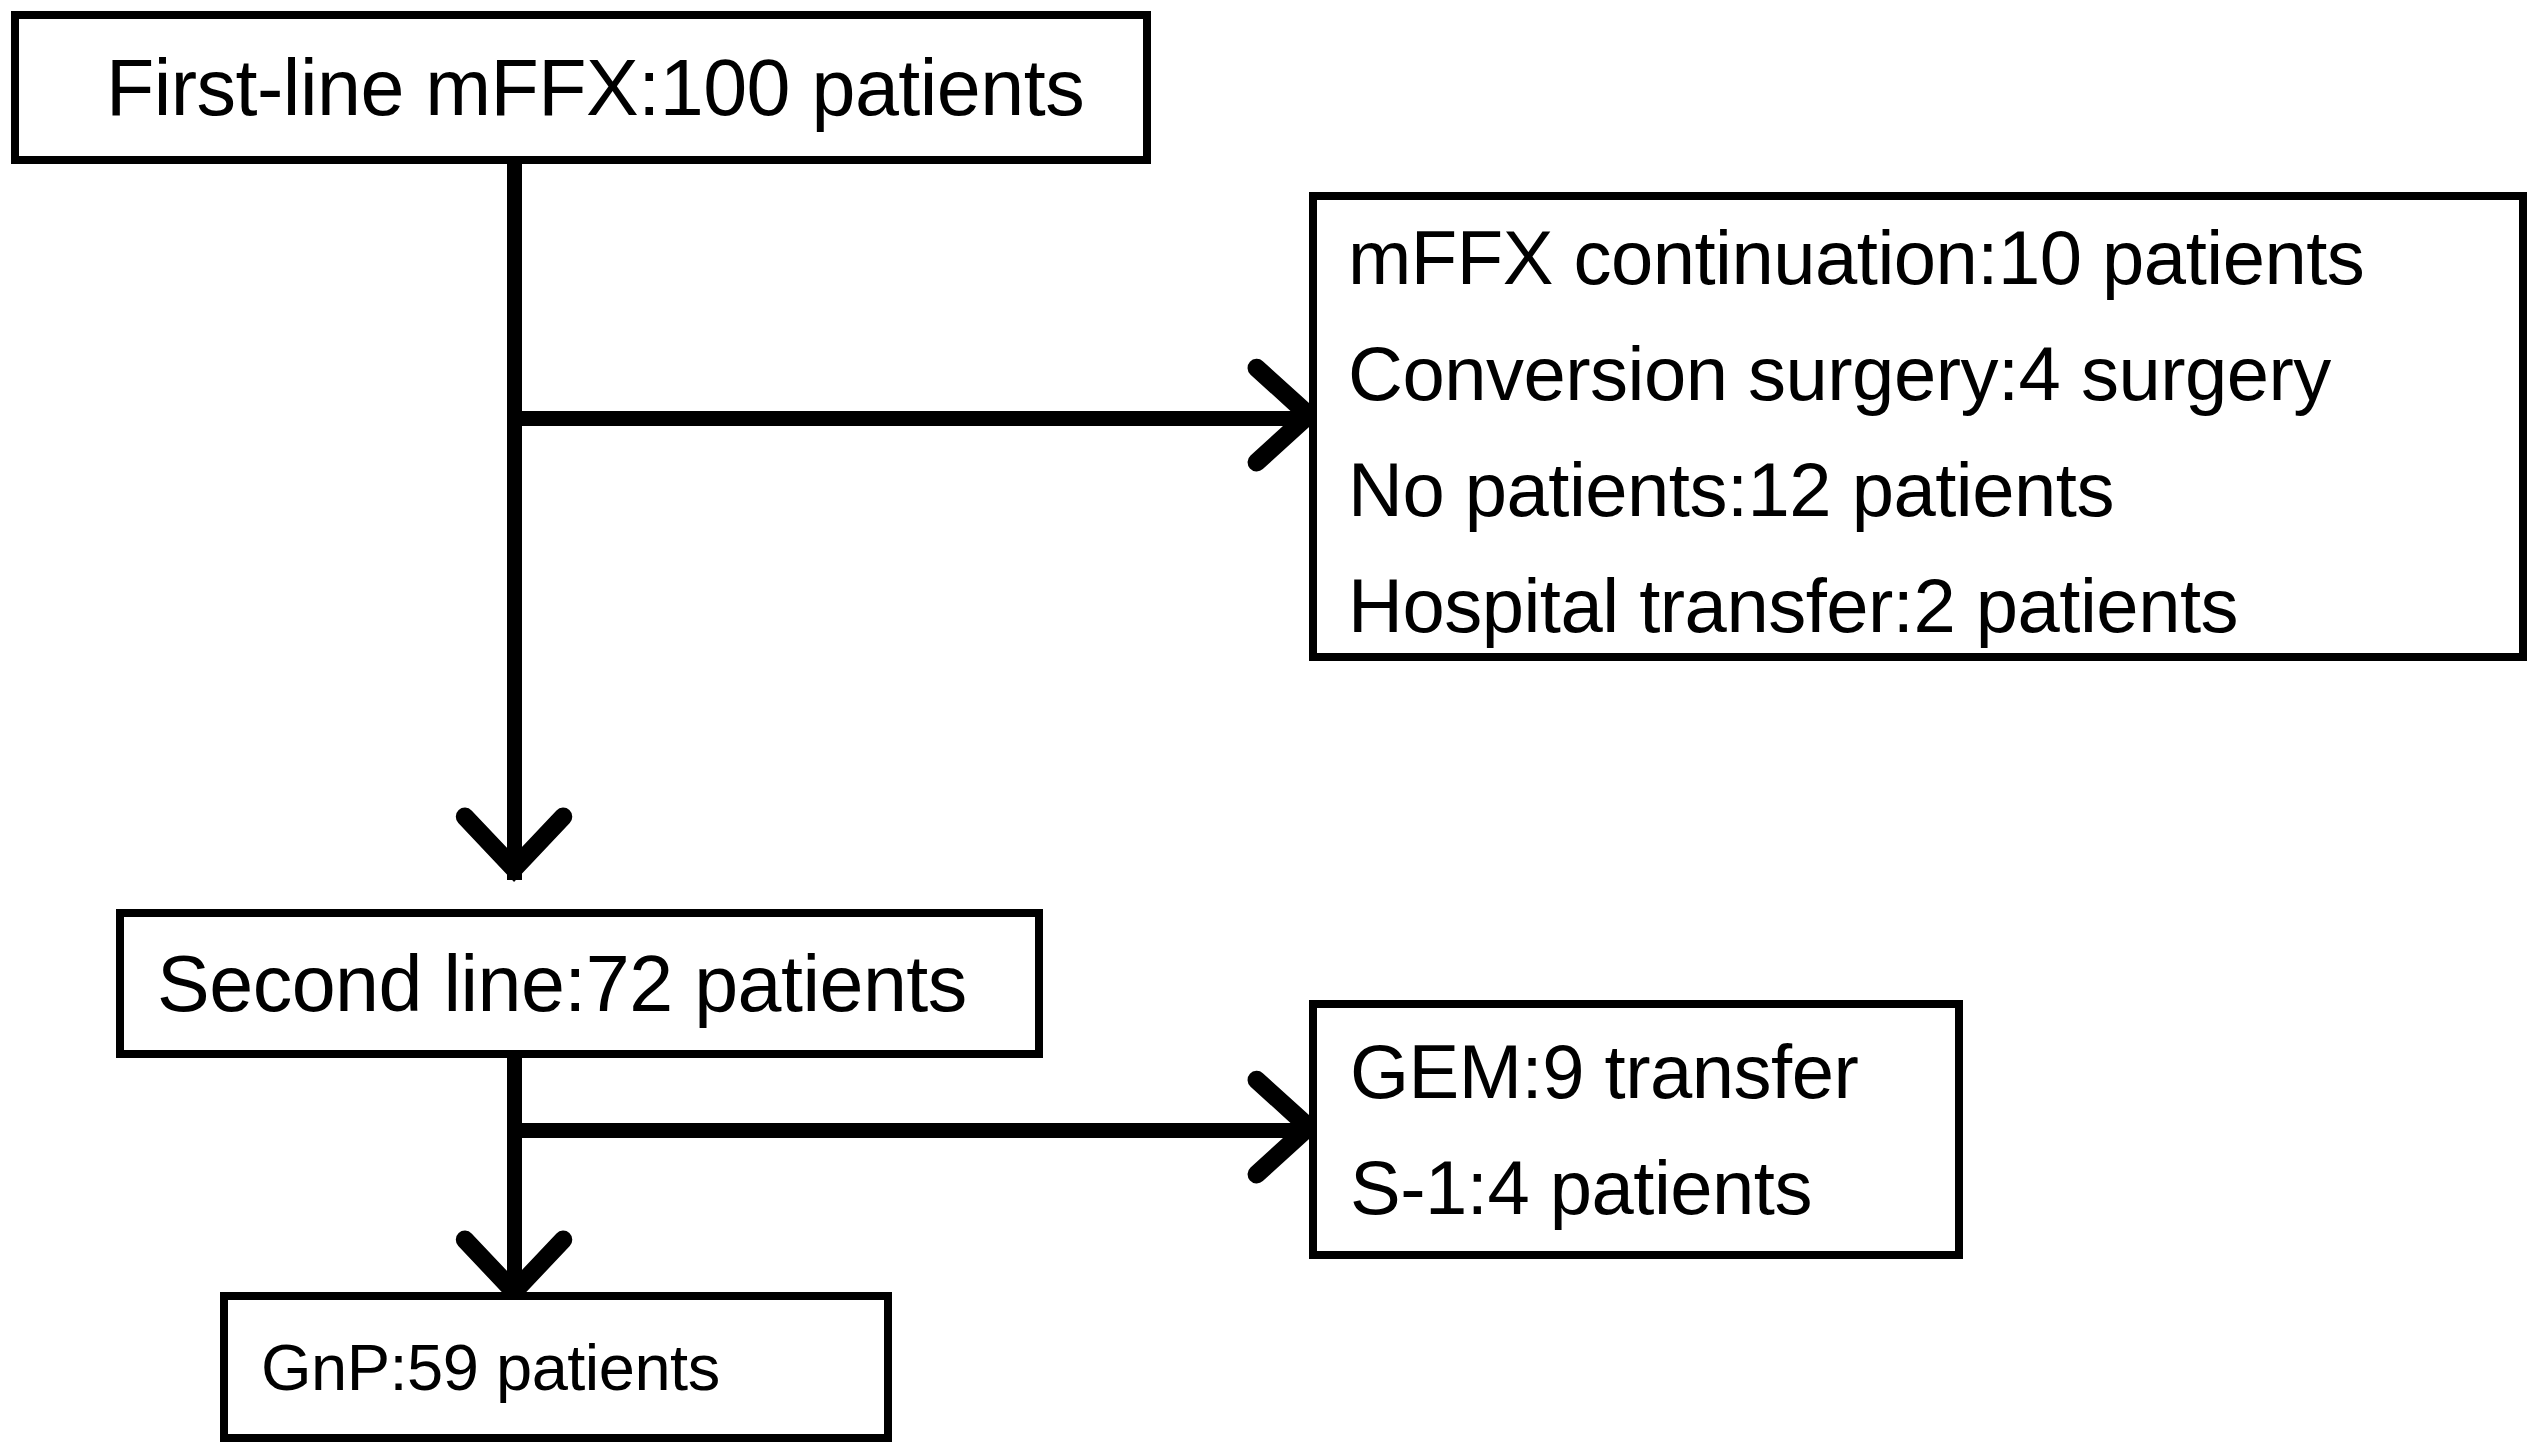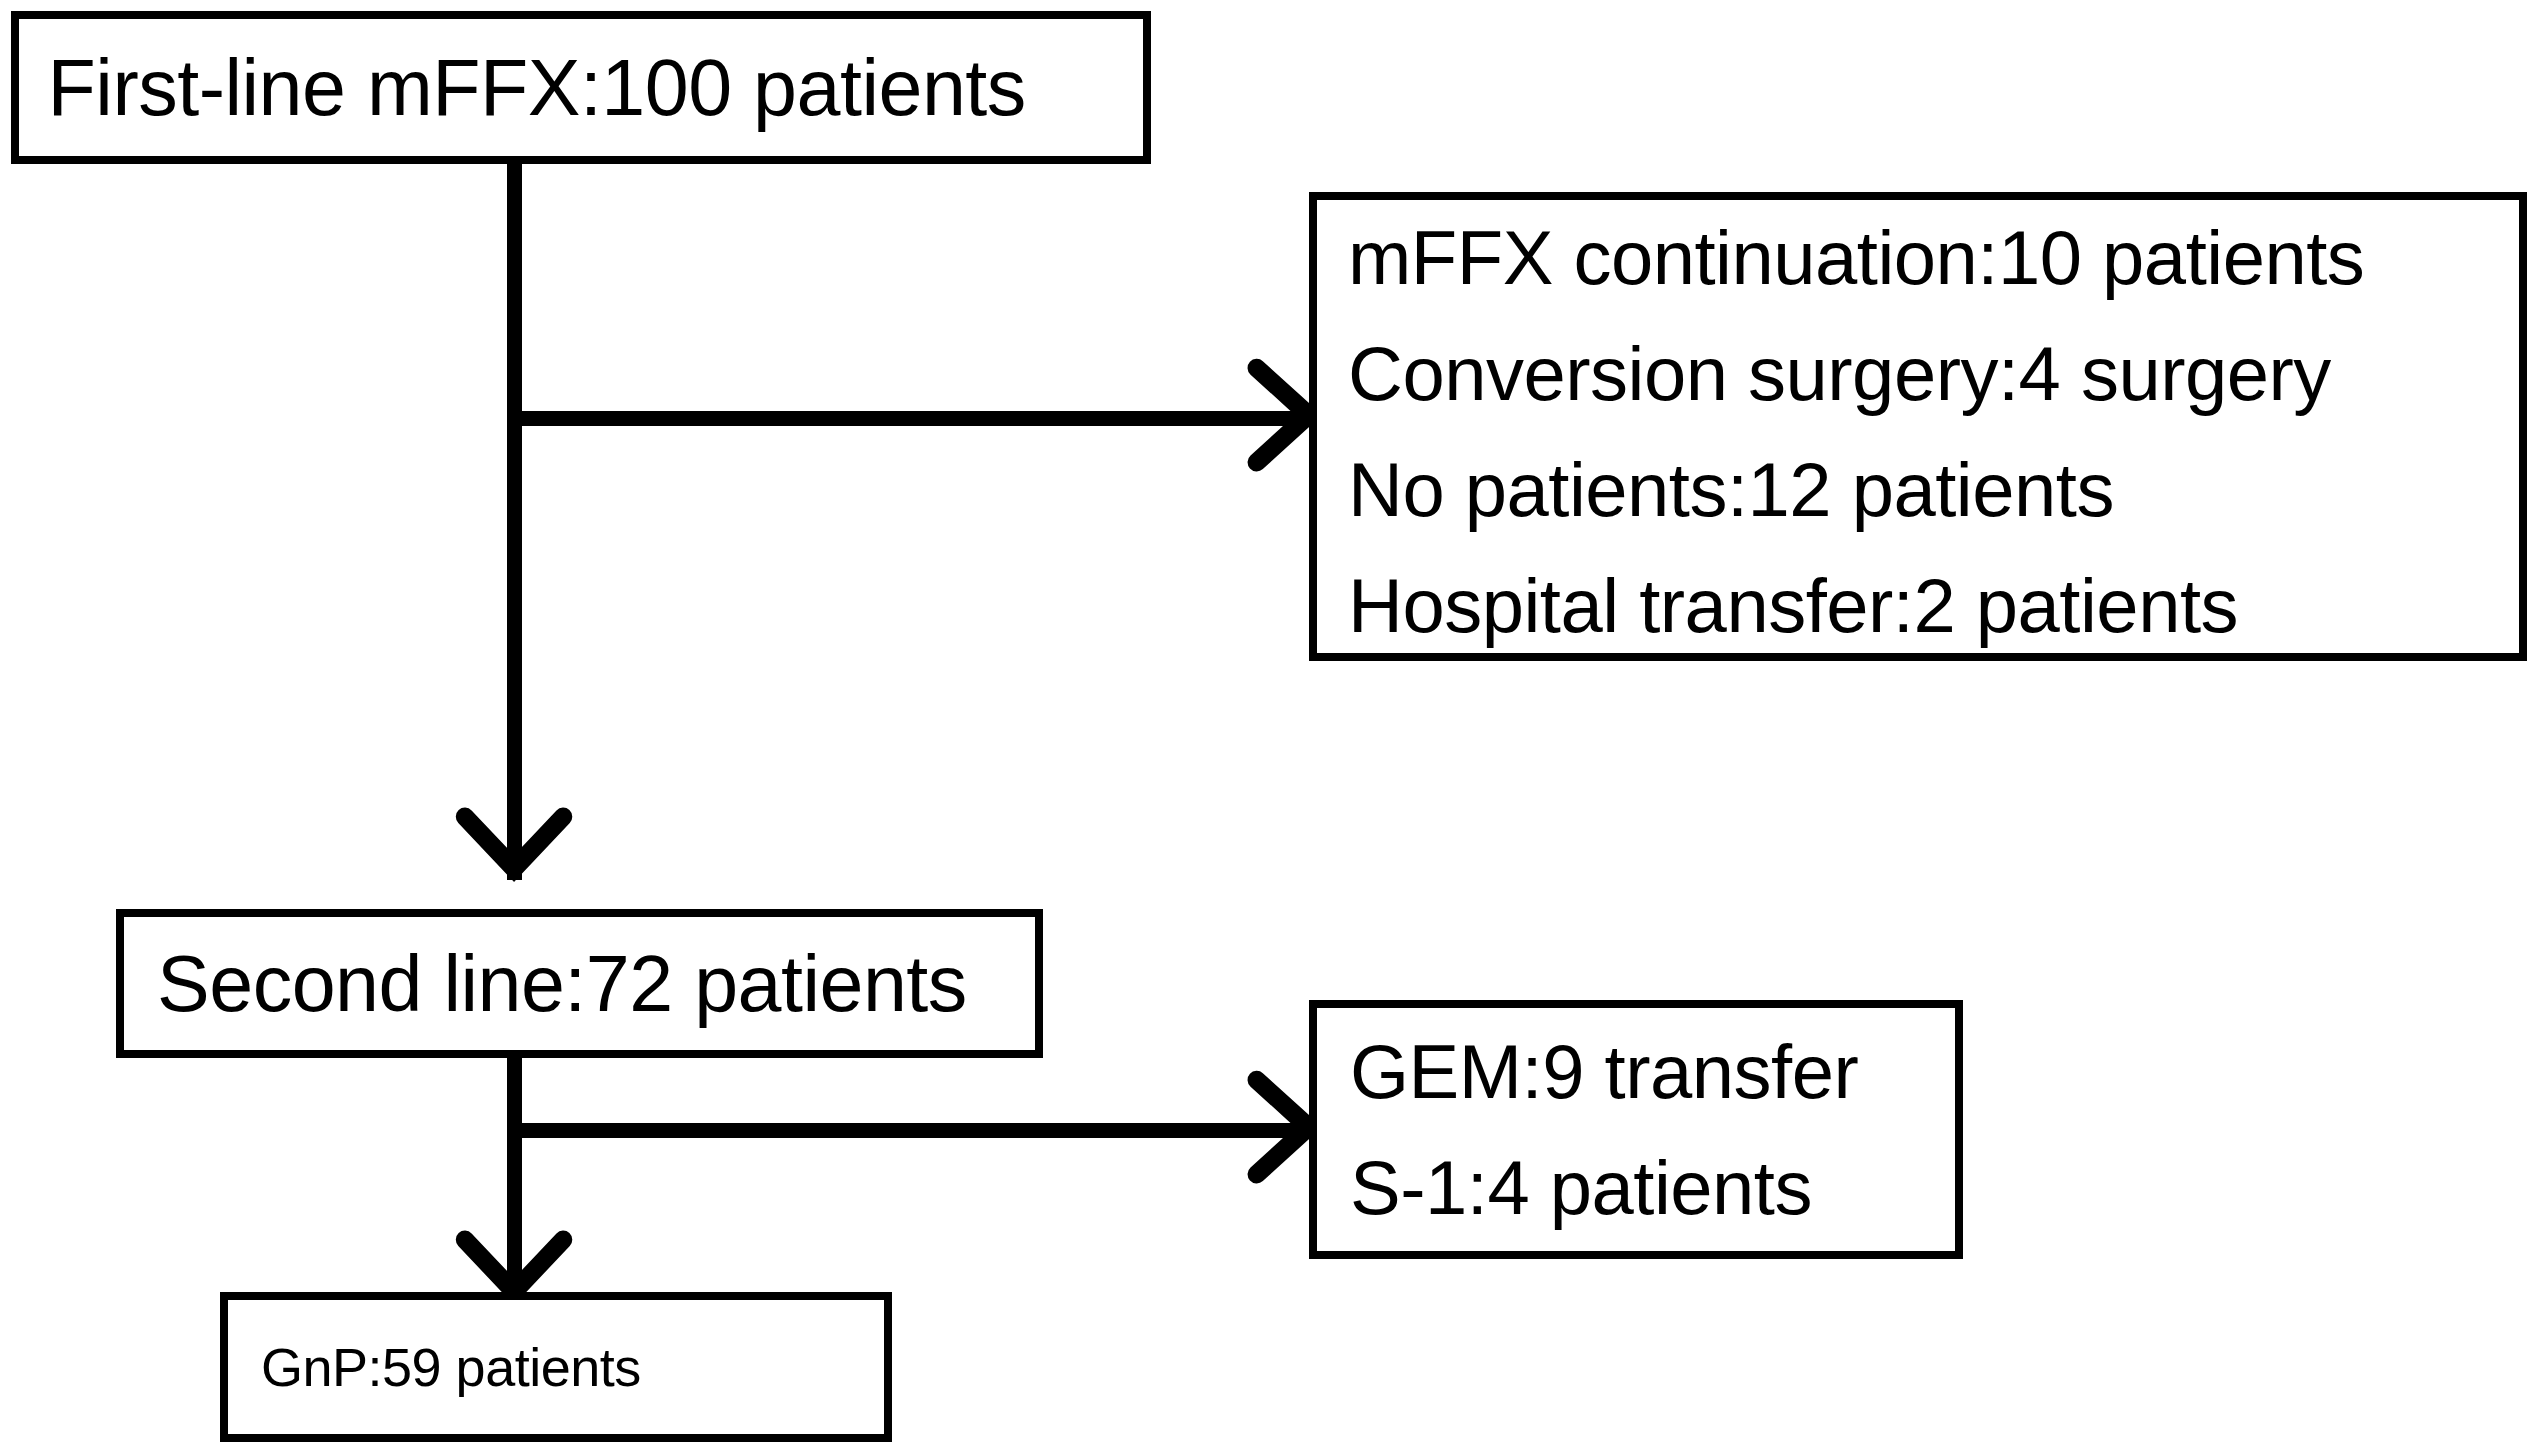--- a/index.html
+++ b/index.html
@@ -30,21 +30,21 @@
     line-height: 116px;
     white-space: nowrap;
     letter-spacing: -0.5px;
   }
   
   #node-first-line {
     left: 10.6px;  top: 10.6px;
     width: 1140px; height: 153px;
     padding-left: 29px;
   }
-  #node-first-line .line { font-size: 79px; line-height: 89px; }
+  #node-first-line .line { font-size: 79px; line-height: 89px; text-align: center; }
 
   #node-offtreatment {
     left: 1309px; top: 192px;
     width: 1218px; height: 469px;
     padding-left: 31px;
     justify-content: flex-start;
   }
 
   #node-second-line {
     left: 116px; top: 909px;
@@ -58,21 +58,21 @@
     width: 654px; height: 259px;
     padding-left: 33px;
     justify-content: center;
   }
 
   #node-gnp {
     left: 220px; top: 1292px;
     width: 672px; height: 150px;
     padding-left: 33px;
   }
-  #node-gnp .line { font-size: 54px; line-height: 89px; }
+  #node-gnp .line { font-size: 65px; line-height: 89px; }
 
   
   .vline {
     position: absolute;
     background: #000000;
     width: 14.5px;
   }
   .hline {
     position: absolute;
     background: #000000;

